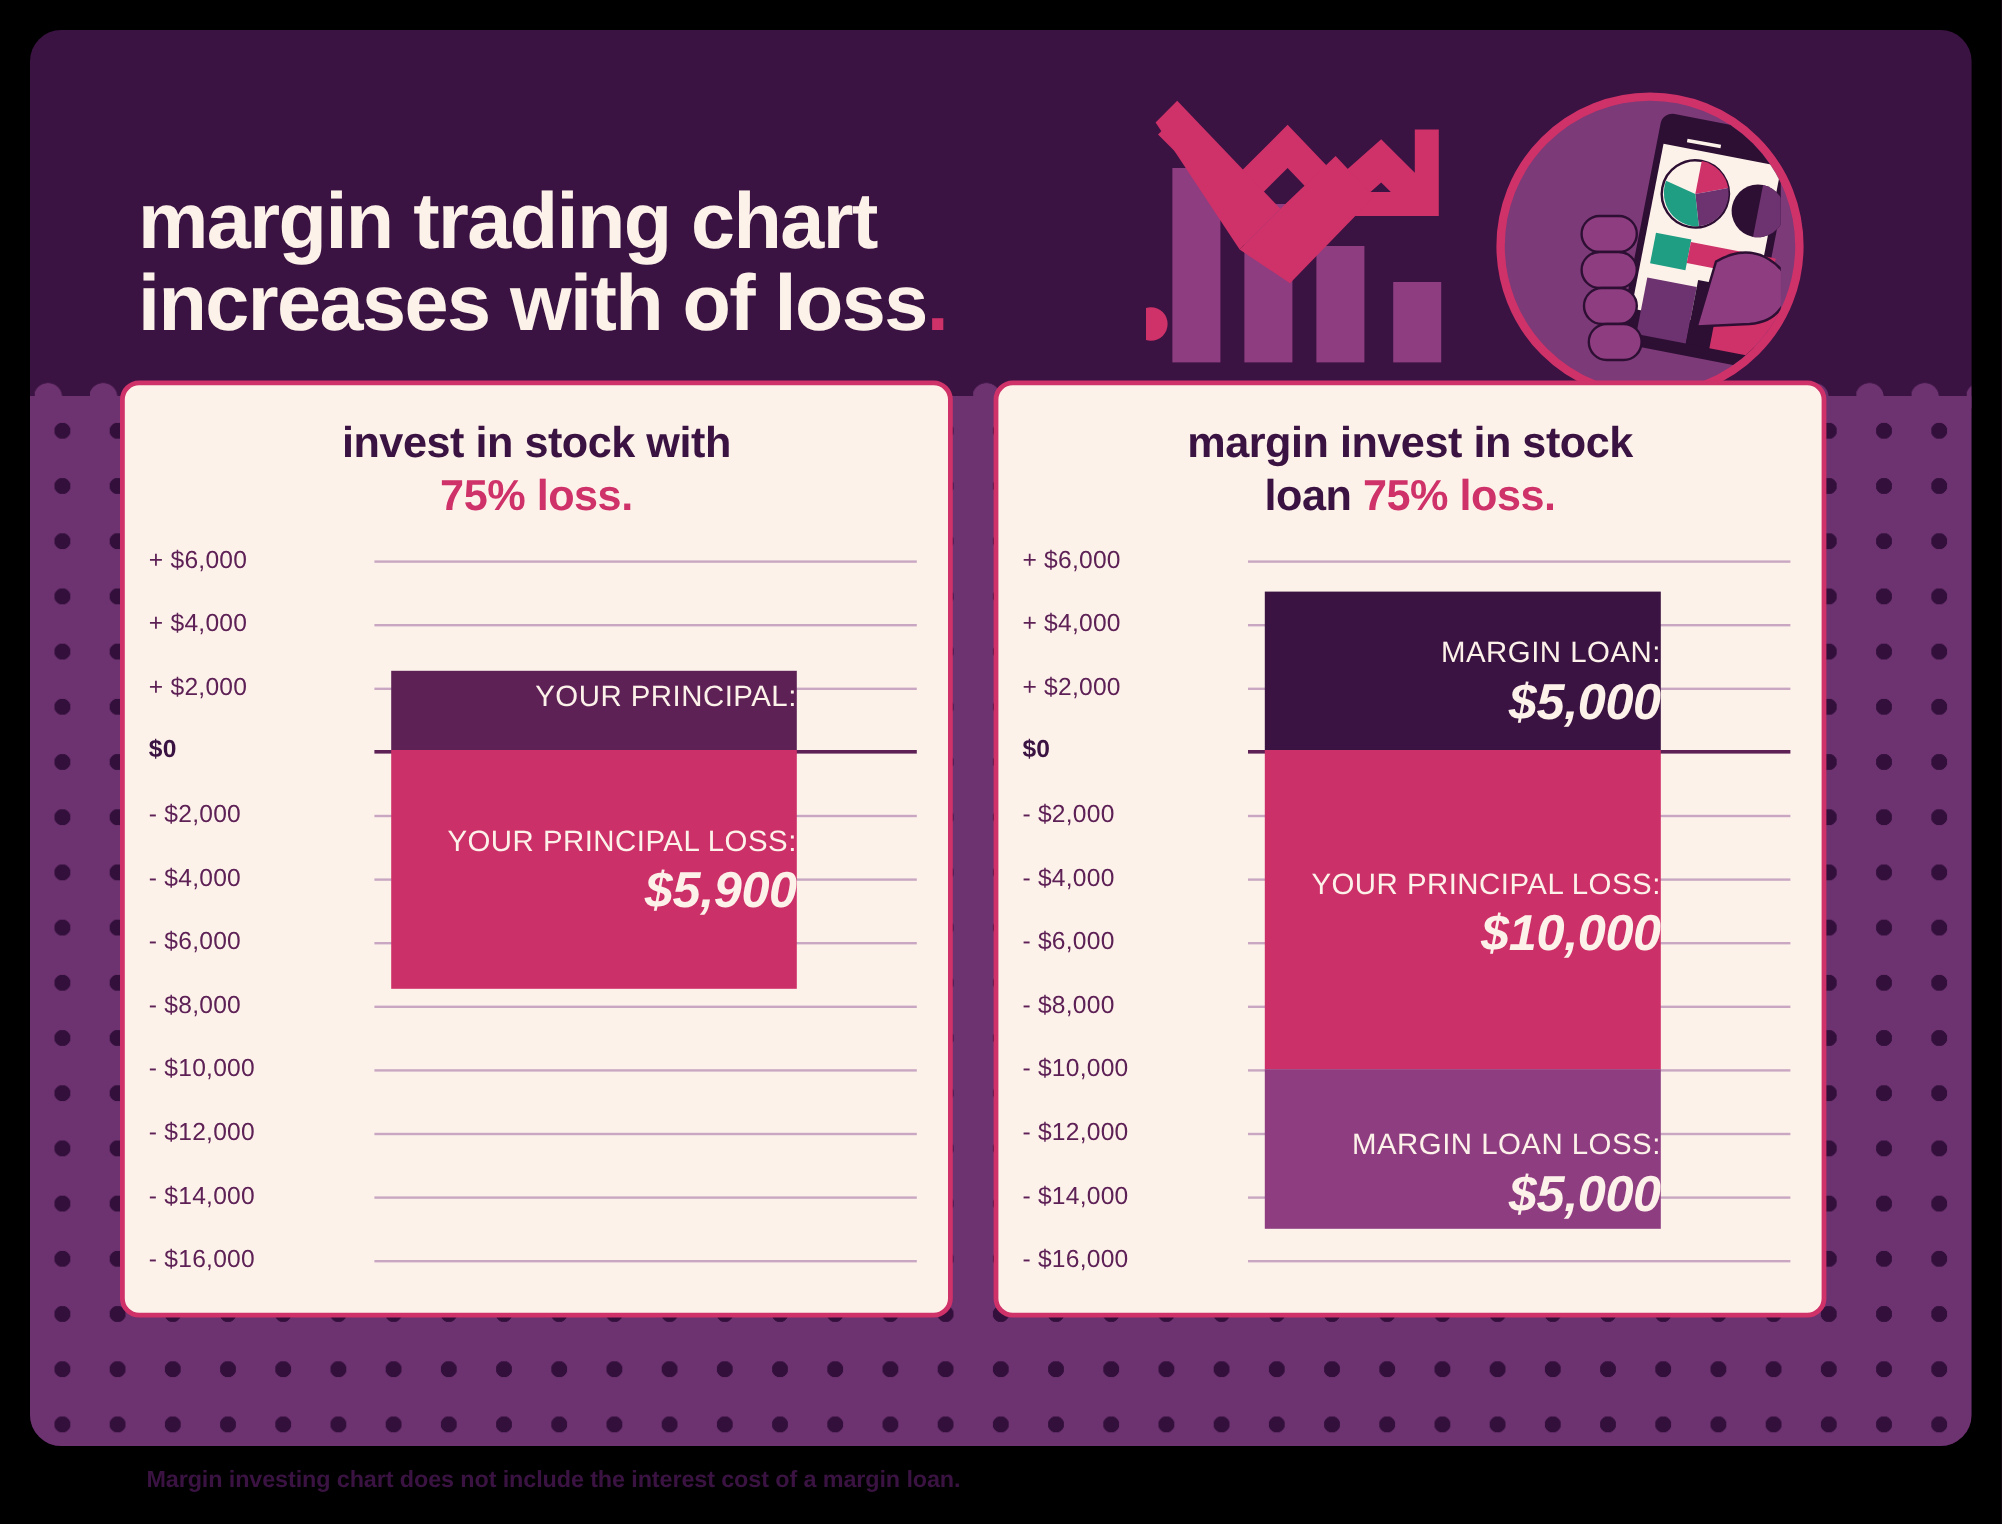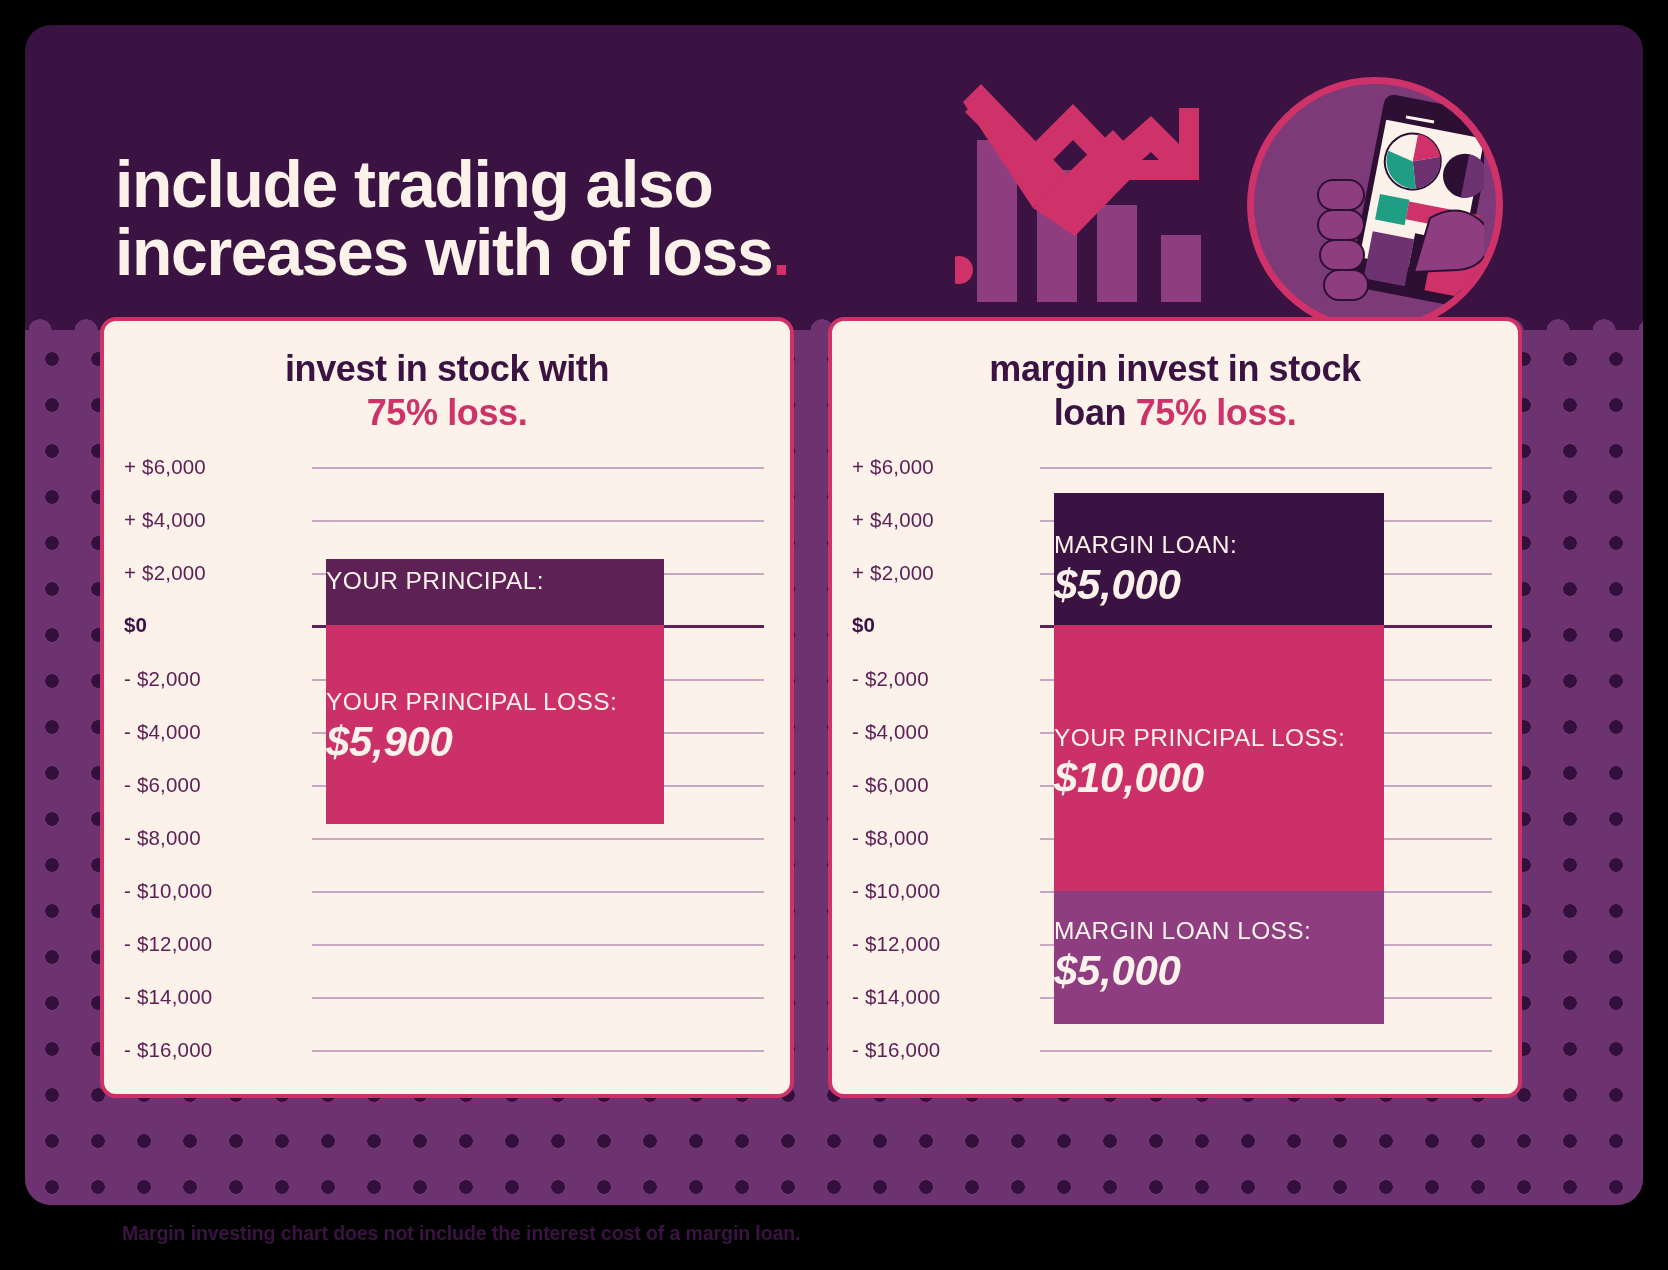--- a/index.html
+++ b/index.html
@@ -59,42 +59,42 @@
   .plot{position:absolute;left:0;top:0;width:100%;height:100%;}
   .glabel{
     position:absolute;width:150px;text-align:left;
     font-size:20.5px;color:#5d2156;letter-spacing:0.2px;
   }
   .glabel.zero{font-weight:700;color:#3a1342;}
   .gline{position:absolute;height:2px;background:#c9a7c2;}
   .gline.zero{height:3px;background:#5d2156;}
   .bar{position:absolute;overflow:hidden;}
   .bartext{
-    position:absolute;left:0;right:0;text-align:left;color:#fdf2ea;
+    position:absolute;left:0;right:0;text-align:right;color:#fdf2ea;
     line-height:1.18;
   }
   .bartext .lab{display:block;font-size:24.5px;letter-spacing:0.4px;}
   .bartext .val{display:block;font-size:42px;font-weight:700;letter-spacing:-0.3px;font-style:italic;}
   .footnote{
     position:absolute;left:122px;top:1222px;
     font-size:19.5px;font-weight:600;color:#3a1342;letter-spacing:-0.1px;
   }
 </style>
 </head>
 <body>
 
 <div class="canvas">
 
   <div class="dotband">
     <div class="dots"></div>
     <div class="scallop"></div>
   </div>
 
   <h1 class="headline">
-    <span>include trading also</span><br>
+    <span>margin trading chart</span><br>
     <span>increases with of loss</span><span class="dot">.</span>
   </h1>
 
   <div class="icon-bars">
     <svg width="270" height="225" viewBox="0 0 270 225">
       <rect x="22" y="60" width="40" height="162" fill="#8e3d80"></rect>
       <rect x="82" y="90" width="40" height="132" fill="#8e3d80"></rect>
       <rect x="142" y="125" width="40" height="97" fill="#8e3d80"></rect>
       <rect x="206" y="155" width="40" height="67" fill="#8e3d80"></rect>
       <path d="M30 12 L78 64 L118 24 L160 68 L196 36 L224 64 L224 28 L244 28 L244 100 L172 100 L172 80 L204 80 L196 72 L160 104 L118 60 L78 100 L10 32 Z" fill="#cf3169"></path>
@@ -220,21 +220,21 @@
           <span class="val">$5,000</span>
         </div>
       </div>
       <div class="bar" style="left:222px;top:304px;width:330px;height:266px;background:#cc3068;">
         <div class="bartext" style="top:99px;">
           <span class="lab">YOUR PRINCIPAL LOSS:</span>
           <span class="val">$10,000</span>
         </div>
       </div>
       <div class="bar" style="left:222px;top:570px;width:330px;height:133px;background:#8e3d80;">
-        <div class="bartext" style="top:26px;">
+        <div class="bartext" style="top:50px;">
           <span class="lab">MARGIN LOAN LOSS:</span>
           <span class="val">$5,000</span>
         </div>
       </div>
     </div>
   </div>
 
 </div>
 
 <div class="footnote">Margin investing chart does not include the interest cost of a margin loan.</div>

